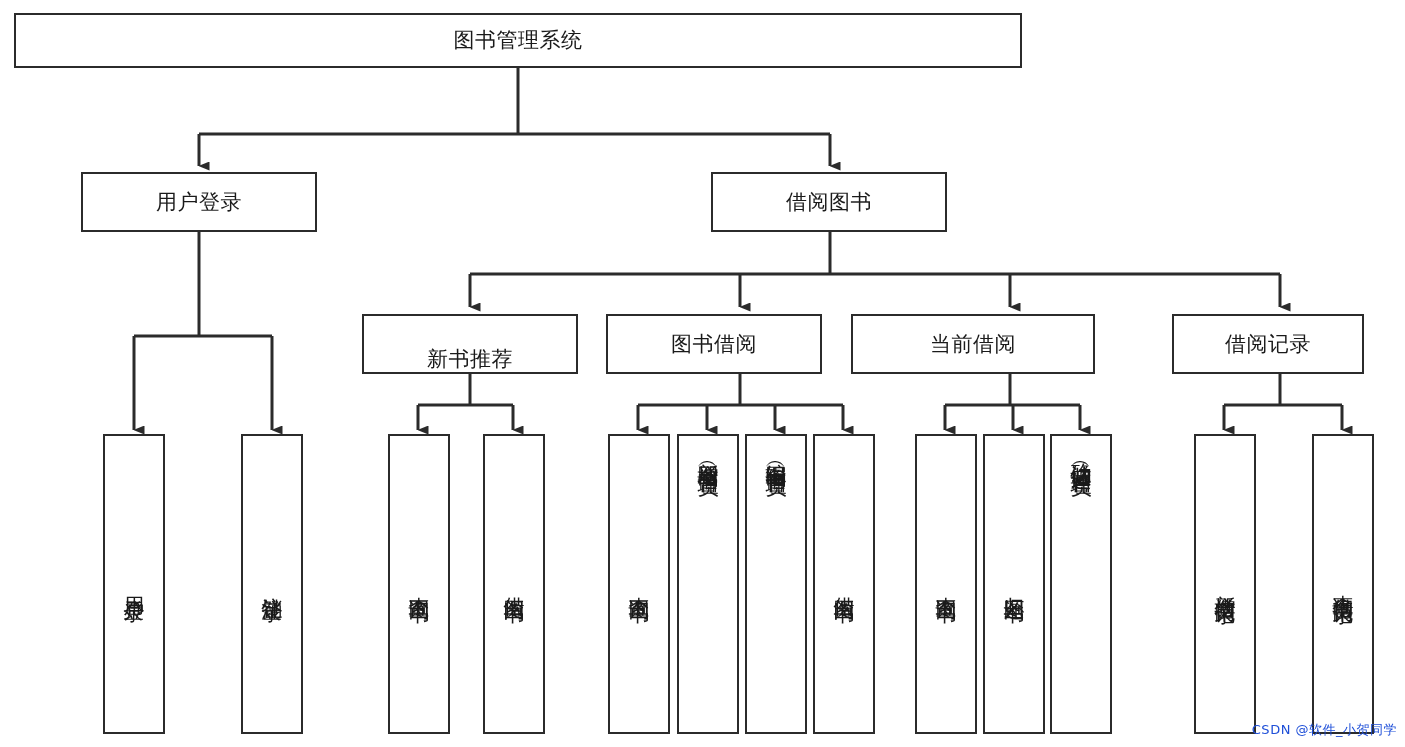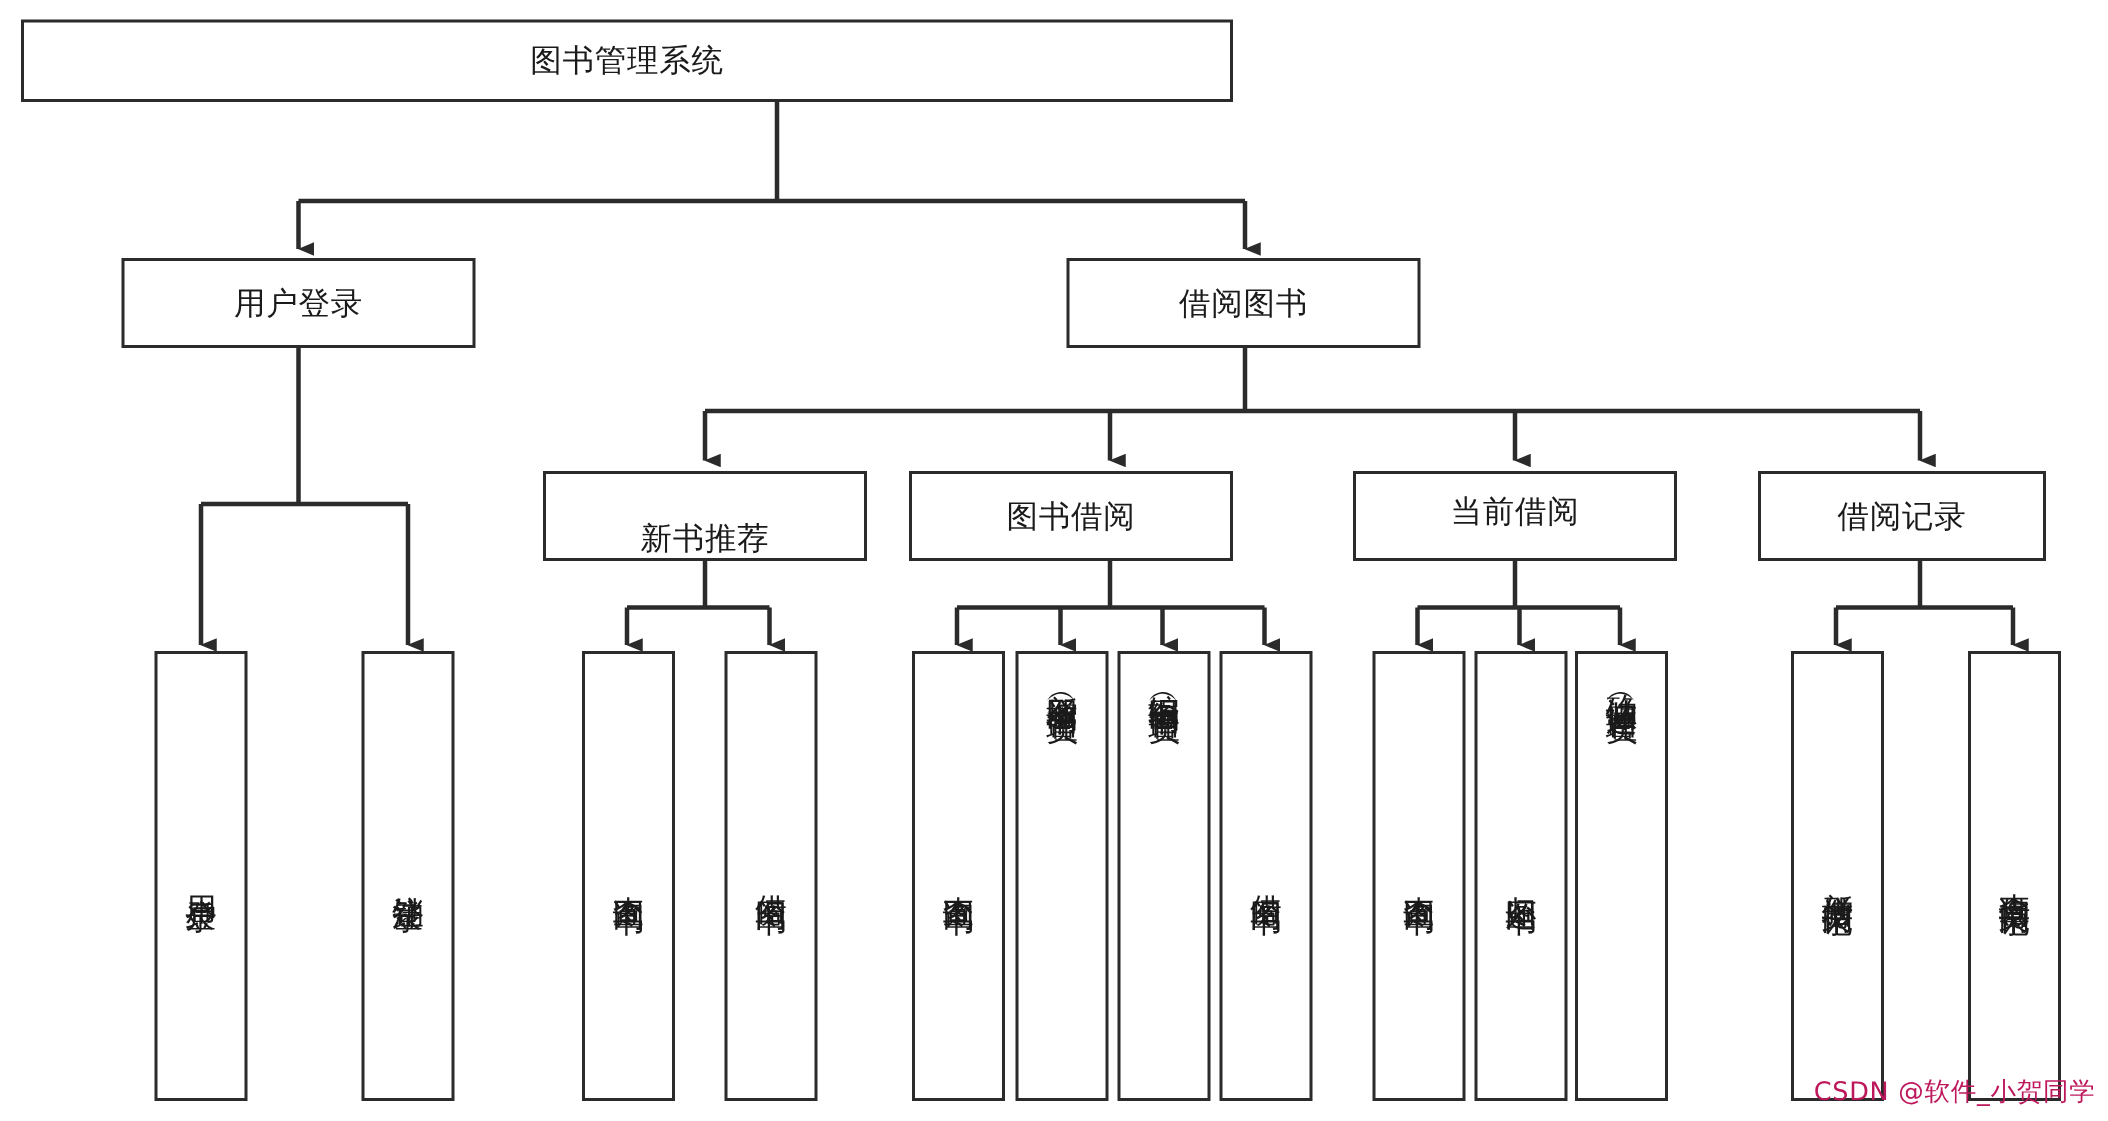--- a/index.html
+++ b/index.html
@@ -56,22 +56,22 @@
     line-height: 1.05;
   }
   .node-box.leaf.centered {
     align-items: center;
     padding-top: 0;
   }
   #watermark {
     position: absolute;
     right: 8px;
     bottom: 8px;
-    color: #be185d;
-    font-size: 17px;
+    color: #1d4ed8;
+    font-size: 13px;
     letter-spacing: 0.5px;
     white-space: nowrap;
     user-select: none;
   }
 </style>
 </head>
 <body>
 
 <div id="diagram-root">
 
@@ -118,41 +118,41 @@
       <path d="M 1013 405 L 1013 430" marker-end="url(#arrowhead)"></path>
       <path d="M 1080 405 L 1080 430" marker-end="url(#arrowhead)"></path>
 
       <path d="M 1280 374 L 1280 405"></path>
       <path d="M 1224 405 L 1342 405"></path>
       <path d="M 1224 405 L 1224 430" marker-end="url(#arrowhead)"></path>
       <path d="M 1342 405 L 1342 430" marker-end="url(#arrowhead)"></path>
     </g>
   </svg>
 
-  <div class="node-box" style="left:14px; top:13px; width:808px; height:55px;">
+  <div class="node-box" style="left:14px; top:13px; width:1008px; height:55px;">
     <span class="node-label">图书管理系统</span>
   </div>
 
   <div class="node-box" style="left:81px; top:172px; width:236px; height:60px;">
     <span class="node-label">用户登录</span>
   </div>
 
   <div class="node-box" style="left:711px; top:172px; width:236px; height:60px;">
     <span class="node-label">借阅图书</span>
   </div>
 
   <div class="node-box" style="left:362px; top:314px; width:216px; height:60px;align-items:flex-end;">
     <span class="node-label">新书推荐</span>
   </div>
 
   <div class="node-box" style="left:606px; top:314px; width:216px; height:60px;">
     <span class="node-label">图书借阅</span>
   </div>
 
-  <div class="node-box" style="left:902px; top:314px; width:216px; height:60px;font-family:Liberation Mono, monospace;">
+  <div class="node-box" style="left:851px; top:314px; width:244px; height:60px;">
     <span class="node-label">当前借阅</span>
   </div>
 
   <div class="node-box" style="left:1172px; top:314px; width:192px; height:60px;">
     <span class="node-label">借阅记录</span>
   </div>
 
   <div class="node-box leaf centered" style="left:103px; top:434px; width:62px; height:300px;">
     <span class="node-label">用户登录</span>
   </div>

